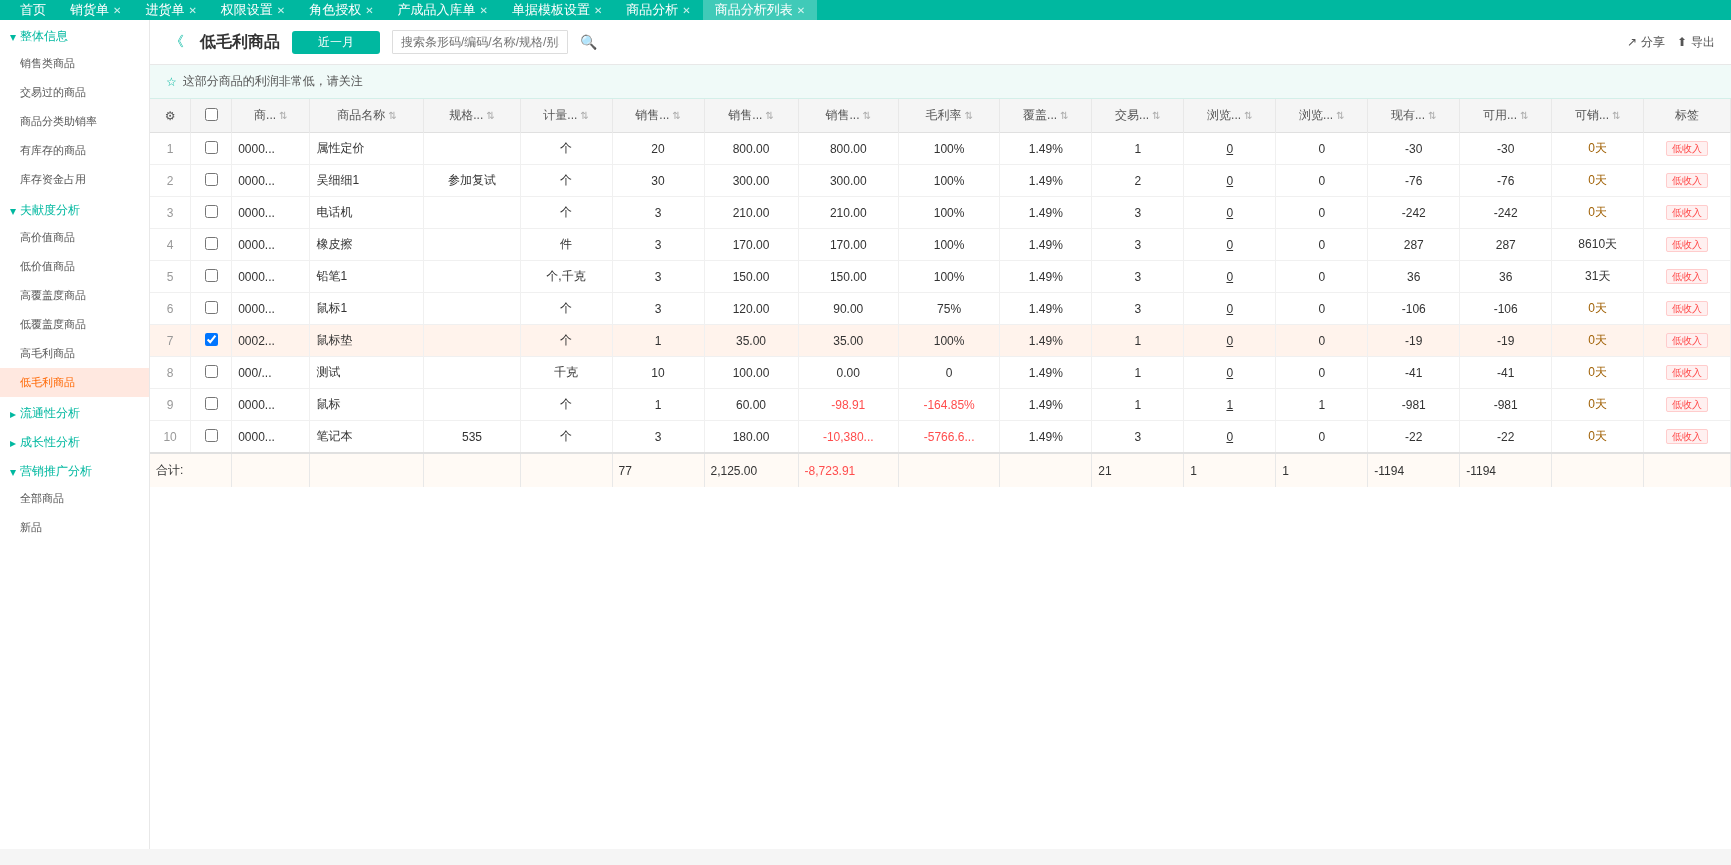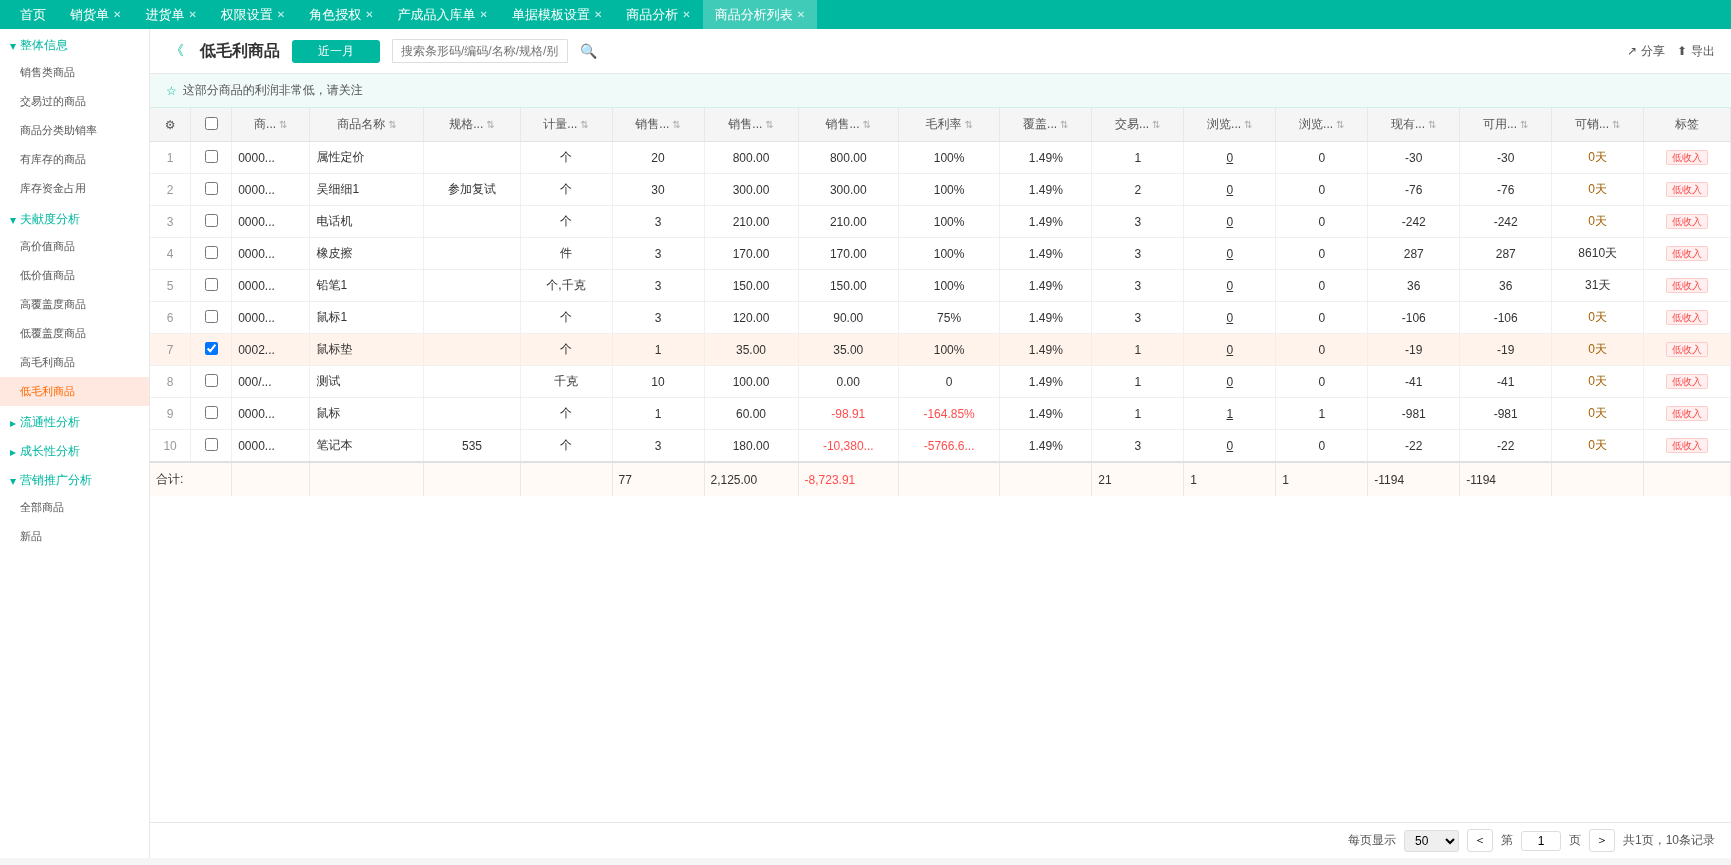--- a/index.html
+++ b/index.html
@@ -3,21 +3,21 @@
   <meta charset="utf-8">
   <style>
     * { box-sizing: border-box; margin: 0; padding: 0; }
     body { font-family: 'Microsoft YaHei', Arial, sans-serif; font-size: 12px; background: #f5f5f5; color: #333; }
 
     
     .top-nav {
       background: #00b8a0;
       display: flex;
       align-items: center;
-      height: 29px;
+      height: 20px;
       padding: 0 8px;
     }
     .nav-item {
       color: #fff;
       padding: 0 12px;
       height: 36px;
       display: flex;
       align-items: center;
       cursor: pointer;
       font-size: 13px;
@@ -682,29 +682,15 @@
             <td>1</td>
             <td>-1194</td>
             <td>-1194</td>
             <td></td>
             <td></td>
           </tr>
         </tfoot>
       </table>
     </div>
 
-    <div class="pagination-bar">
-      <span>每页显示</span>
-      <select class="page-size-select">
-        <option value="50">50</option>
-        <option value="20">20</option>
-        <option value="100">100</option>
-      </select>
-      <button class="page-btn">＜</button>
-      <span>第</span>
-      <input class="page-input" type="text" value="1" style="">
-      <span>页</span>
-      <button class="page-btn">＞</button>
-      <span>共1页，10条记录</span>
-    </div>
 
   </div>
 </div>
 
 </body></html>

